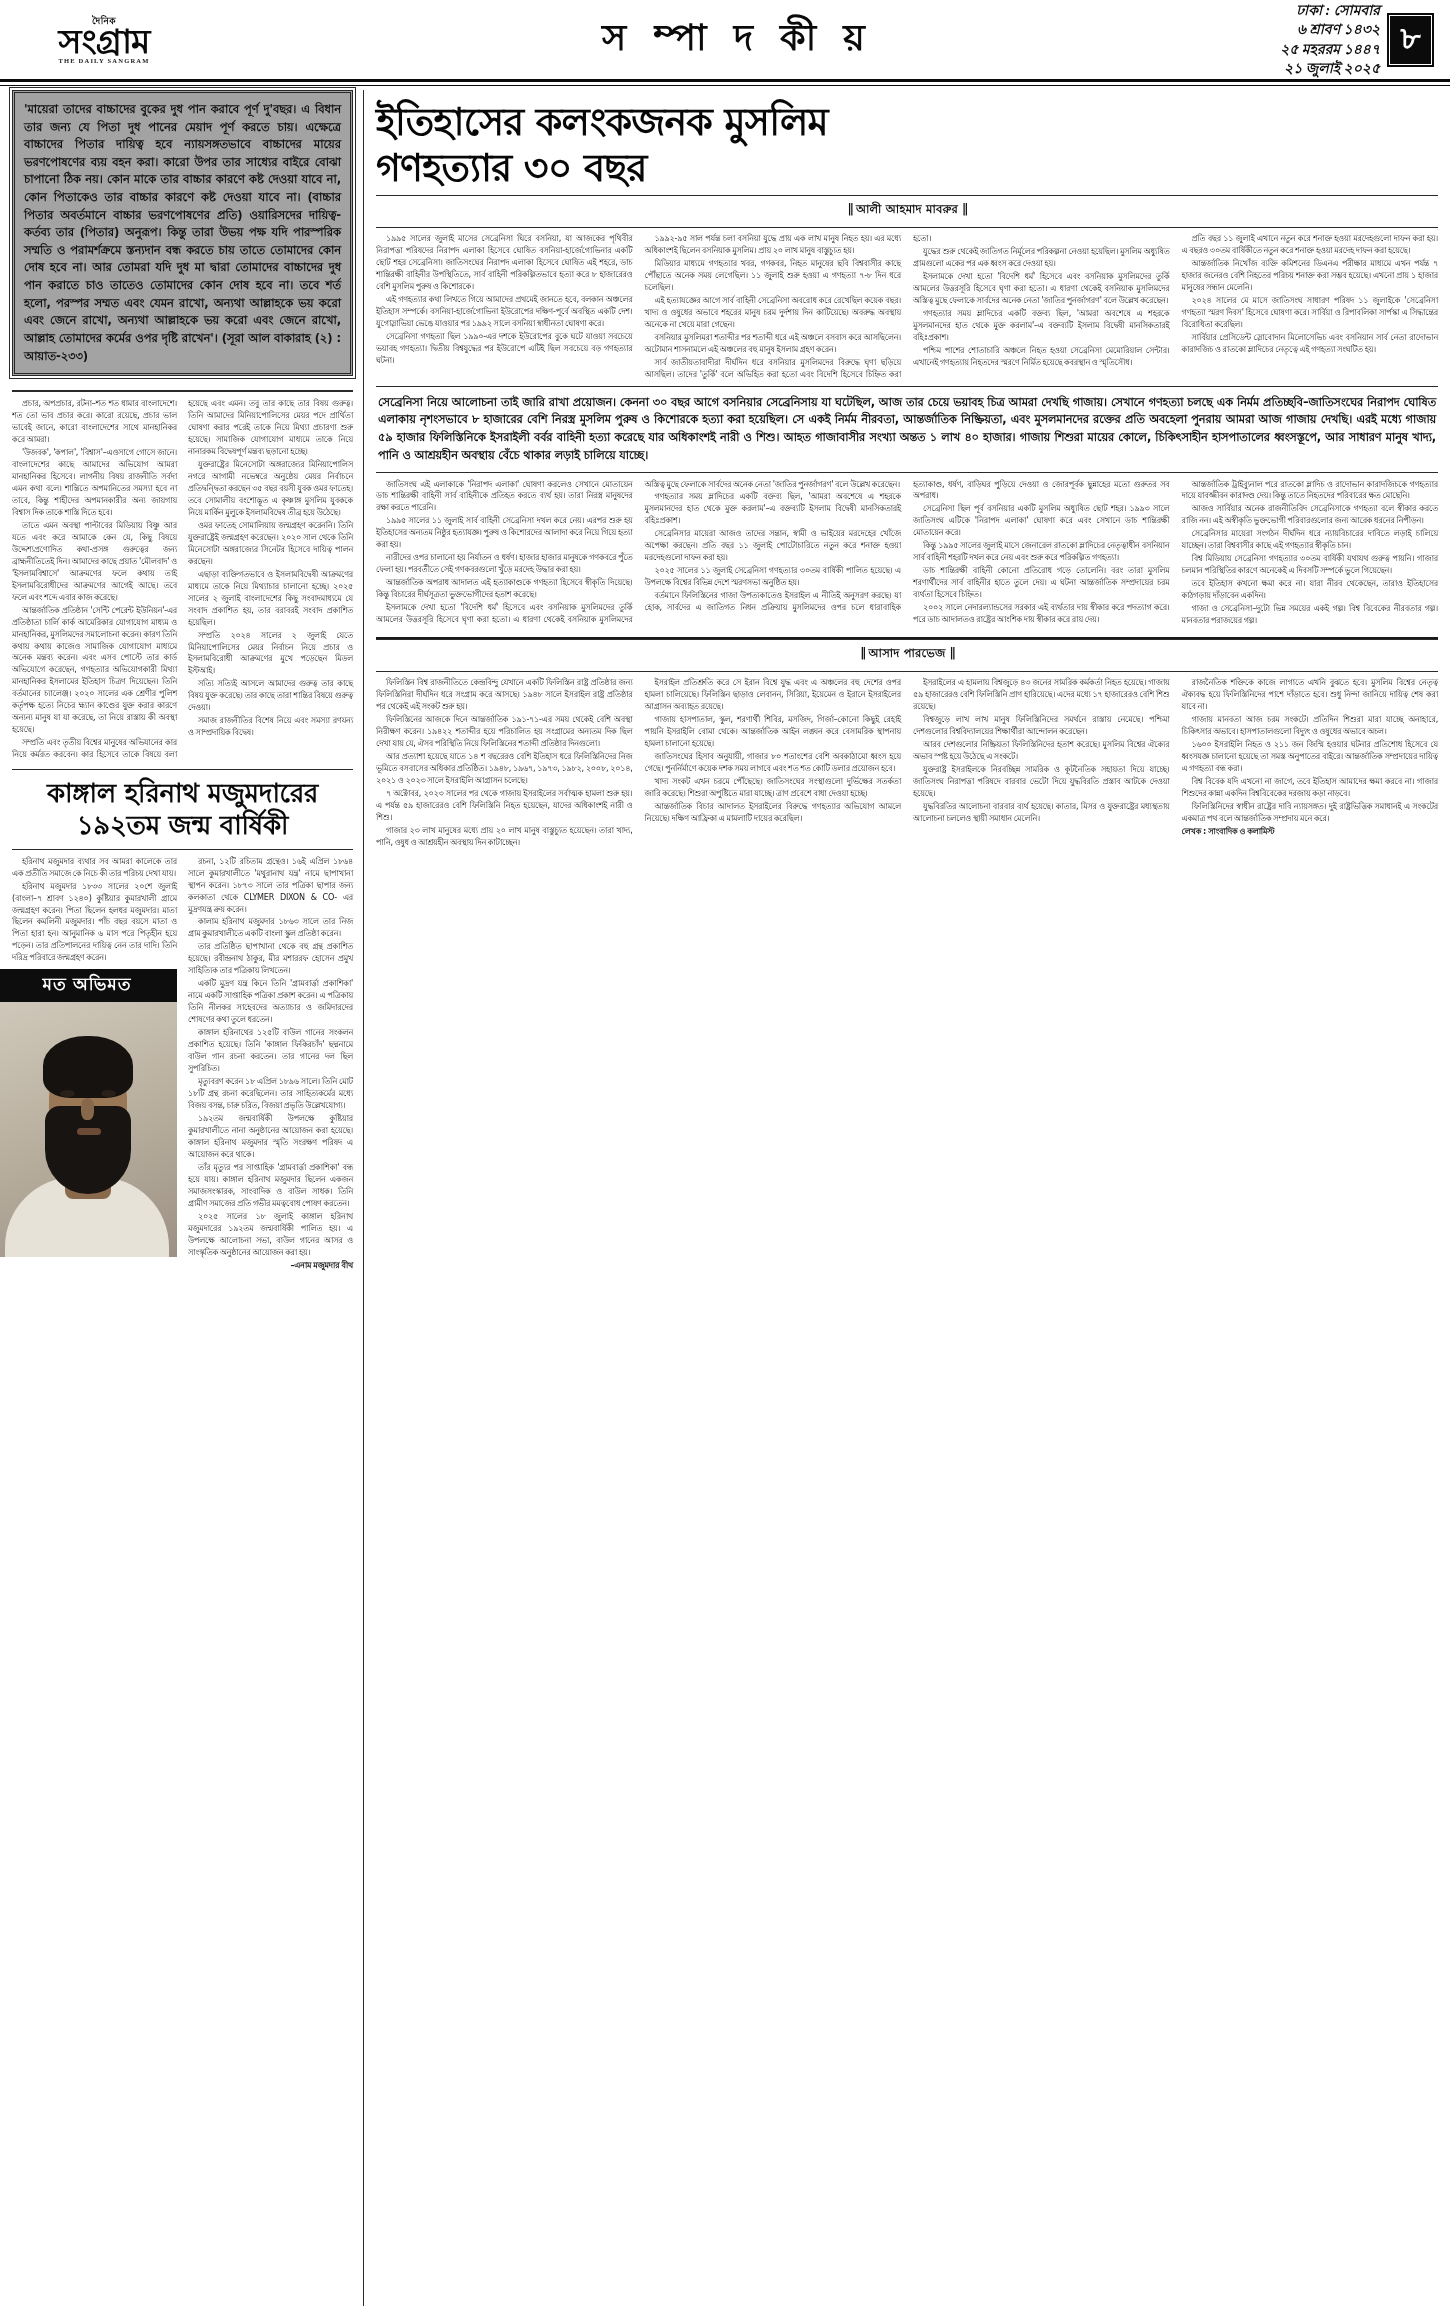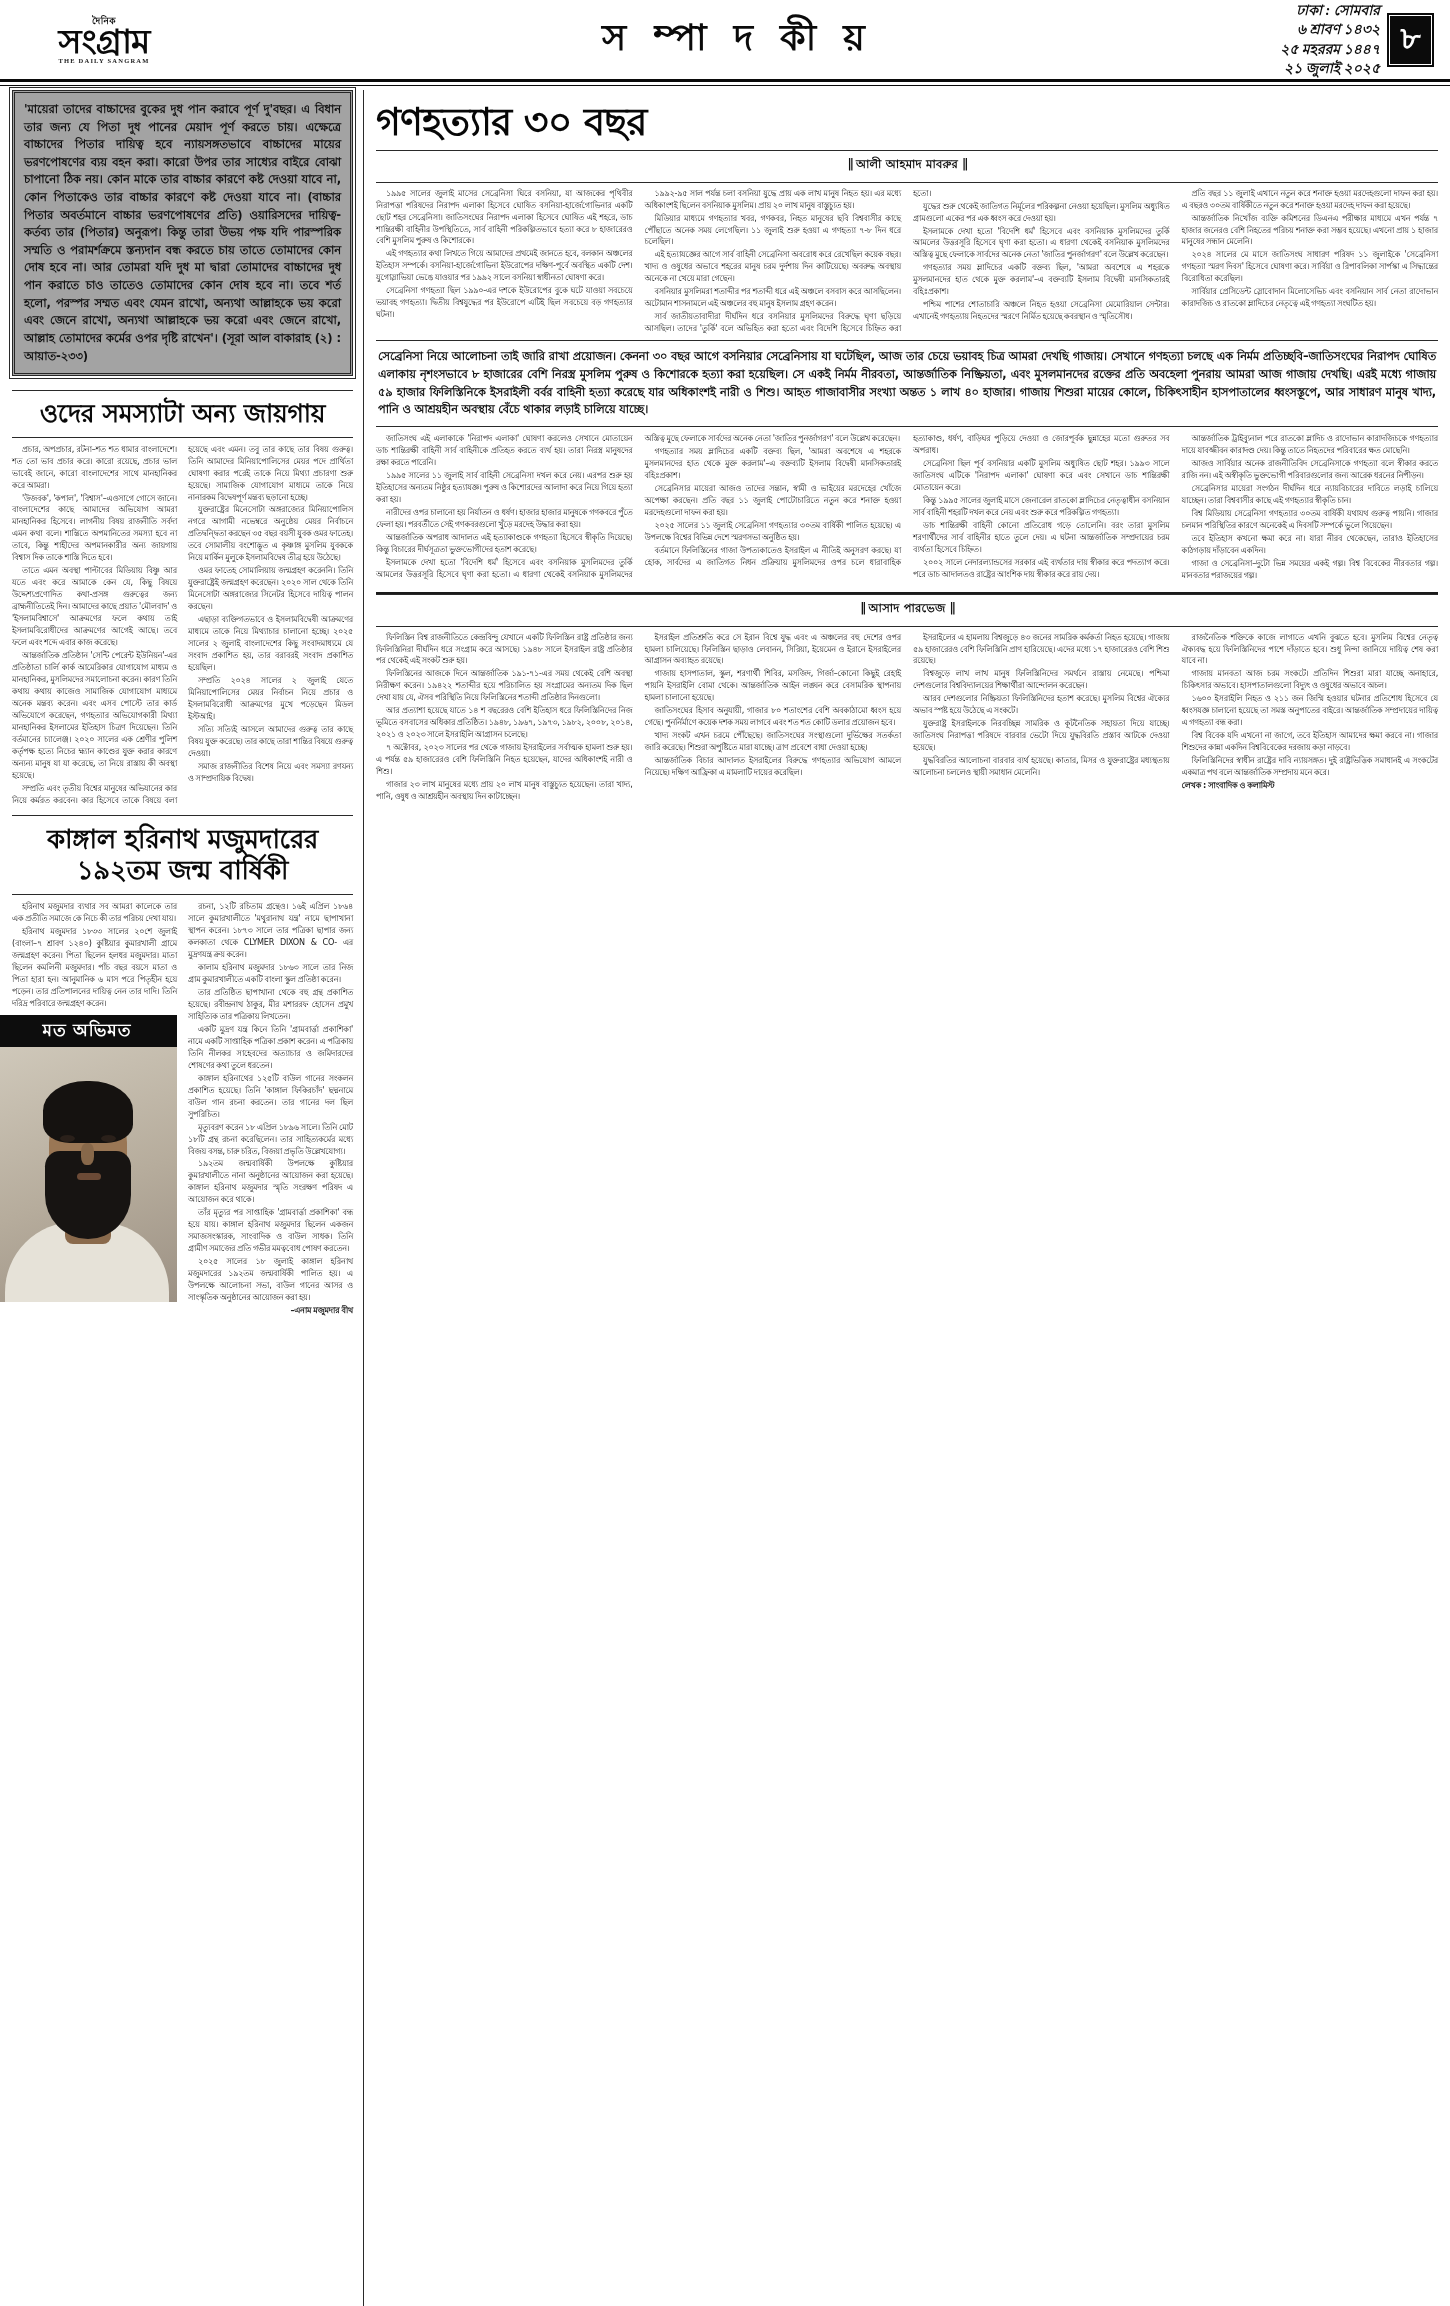--- a/index.html
+++ b/index.html
@@ -306,21 +306,20 @@
 <div id="page-body">
 
   <div id="left-col">
 
     <div class="quran-box">
       <div class="quran-text">'মায়েরা তাদের বাচ্চাদের বুকের দুধ পান করাবে পূর্ণ দু'বছর। এ বিধান তার জন্য যে পিতা দুধ পানের মেয়াদ পূর্ণ করতে চায়। এক্ষেত্রে বাচ্চাদের পিতার দায়িত্ব হবে ন্যায়সঙ্গতভাবে বাচ্চাদের মায়ের ভরণপোষণের ব্যয় বহন করা। কারো উপর তার সাধ্যের বাইরে বোঝা চাপানো ঠিক নয়। কোন মাকে তার বাচ্চার কারণে কষ্ট দেওয়া যাবে না, কোন পিতাকেও তার বাচ্চার কারণে কষ্ট দেওয়া যাবে না। (বাচ্চার পিতার অবর্তমানে বাচ্চার ভরণপোষণের প্রতি) ওয়ারিসদের দায়িত্ব-কর্তব্য তার (পিতার) অনুরূপ। কিন্তু তারা উভয় পক্ষ যদি পারস্পরিক সম্মতি ও পরামর্শক্রমে স্তন্যদান বন্ধ করতে চায় তাতে তোমাদের কোন দোষ হবে না। আর তোমরা যদি দুধ মা দ্বারা তোমাদের বাচ্চাদের দুধ পান করাতে চাও তাতেও তোমাদের কোন দোষ হবে না। তবে শর্ত হলো, পরস্পর সম্মত এবং যেমন রাখো, অন্যথা আল্লাহকে ভয় করো এবং জেনে রাখো, অন্যথা আল্লাহকে ভয় করো এবং জেনে রাখো, আল্লাহ তোমাদের কর্মের ওপর দৃষ্টি রাখেন'। (সূরা আল বাকারাহ (২) : আয়াত-২৩৩)</div>
     </div>
 
     <div class="article-block">
       <div class="hl-rule-top"></div>
-      <div class="left-headline">ওদের সমস্যাটা অন্য জায়গায়</div>
       <div class="rule-below-hl"></div>
       <div class="col2 body-text">
         <p>প্রচার, অপপ্রচার, রটনা–শত শত ধামার বাংলাদেশে। শত তো ভাব প্রচার করে। কারো রয়েছে, প্রচার ভাল ভাবেই জানে, কারো বাংলাদেশের সাথে মানহানিকর করে আমরা।</p>
         <p>'উজবক', 'কপাল', 'বিশ্বাস'–এওসাগে গোসে জানে। বাংলাদেশের কাছে আমাদের অভিযোগ আমরা মানহানিকর হিসেবে। লাগনীয় বিষয় রাজনীতি সর্বদা এমন কথা বলে। শান্তিতে অপমানিতের সমস্যা হবে না তাবে, কিন্তু শাহীদের অপমানকারীর অন্য জায়গায় বিশ্বাস দিক তাকে শাস্তি দিতে হবে।</p>
         <p>তাতে এমন অবস্থা পাল্টাবের মিডিয়ায় বিষ্ণু আর যতে এবং করে আমাকে কেন যে, কিছু বিষয়ে উদ্দেশ্যপ্রণোদিত কথা-প্রসঙ্গ গুরুত্বের জন্য ব্রাহ্মনীতিতেই দিন। আমাদের কাছে প্রয়াত 'মৌলবাদ' ও 'ইসলামবিশ্বাসে' আক্রমণের ফলে কথায় তাই ইসলামবিরোধীদের আক্রমণের আগেই আছে। তবে ফলে এবং শব্দে এবার কাজ করেছে।</p>
         <p>আন্তর্জাতিক প্রতিষ্ঠান 'সেন্টি পেরেন্ট ইউনিয়ন'-এর প্রতিষ্ঠাতা চার্লি কার্ক আমেরিকার যোগাযোগ মাধ্যম ও মানহানিকর, মুসলিমদের সমালোচনা করেন। কারণ তিনি কথায় কথায় কাজেও সামাজিক যোগাযোগ মাধ্যমে অনেক মন্তব্য করেন। এবং এসব পোস্টে তার কার্ড অভিযোগে করেছেন, গণহত্যার অভিযোগকারী মিথ্যা মানহানিকর ইসলামের ইতিহাস চিত্রণ দিয়েছেন। তিনি বর্তমানের চ্যালেঞ্জ। ২০২০ সালের এক শ্রেণীর পুলিশ কর্তৃপক্ষ হত্যে নিচের হ্ম্যান কাণ্ডের যুক্ত করার কারণে অন্যন্য মানুষ যা যা করেছে, তা নিয়ে রাস্তায় কী অবস্থা হয়েছে।</p>
         <p>সম্প্রতি এবং তৃতীয় বিশ্বের মানুষের অভিযানের কার নিয়ে কর্মরত করবেন। কার হিসেবে তাকে বিষয়ে বলা হয়েছে এবং এমন। তবু তার কাছে তার বিষয় গুরুত্ব। তিনি আমাদের মিনিয়াপোলিসের মেয়র পদে প্রার্থিতা ঘোষণা করার পরেই তাকে নিয়ে মিথ্যা প্রচারণা শুরু হয়েছে। সামাজিক যোগাযোগ মাধ্যমে তাকে নিয়ে নানারকম বিদ্বেষপূর্ণ মন্তব্য ছড়ানো হচ্ছে।</p>
         <p>যুক্তরাষ্ট্রের মিনেসোটা অঙ্গরাজ্যের মিনিয়াপোলিস নগরে আগামী নভেম্বরে অনুষ্ঠেয় মেয়র নির্বাচনে প্রতিদ্বন্দ্বিতা করছেন ৩৫ বছর বয়সী যুবক ওমর ফাতেহ। তবে সোমালীয় বংশোদ্ভূত এ কৃষ্ণাঙ্গ মুসলিম যুবককে নিয়ে মার্কিন মুলুকে ইসলামবিদ্বেষ তীব্র হয়ে উঠেছে।</p>
         <p>ওমর ফাতেহ সোমালিয়ায় জন্মগ্রহণ করেননি। তিনি যুক্তরাষ্ট্রেই জন্মগ্রহণ করেছেন। ২০২০ সাল থেকে তিনি মিনেসোটা অঙ্গরাজ্যের সিনেটর হিসেবে দায়িত্ব পালন করছেন।</p>
         <p>এছাড়া ব্যক্তিগতভাবে ও ইসলামবিদ্বেষী আক্রমণের মাধ্যমে তাকে নিয়ে মিথ্যাচার চালানো হচ্ছে। ২০২৫ সালের ২ জুলাই বাংলাদেশের কিছু সংবাদমাধ্যমে যে সংবাদ প্রকাশিত হয়, তার বরাবরই সংবাদ প্রকাশিত হয়েছিল।</p>
@@ -370,20 +369,21 @@
         <p class="noindent" style="text-align:right;font-weight:bold;">–এনাম মজুমদার বীথ</p>
       </div>
     </div>
 
   </div>
 
   <div id="right-area">
 
     <div class="article-block">
       <div class="main-headline">
+        <div>ইতিহাসের কলংকজনক মুসলিম</div>
         <div>গণহত্যার ৩০ বছর</div>
       </div>
       <div class="article-rule"></div>
       <div class="byline">
         <span class="bar">||</span><span>আলী আহমাদ মাবরুর</span><span class="bar">||</span>
       </div>
       <div class="article-rule"></div>
 
       <div class="col4 body-text" style="margin-top:5px;">
         <p>১৯৯৫ সালের জুলাই মাসের সেব্রেনিসা ঘিরে বসনিয়া, যা আজকের পৃথিবীর নিরাপত্তা পরিষদের নিরাপদ এলাকা হিসেবে ঘোষিত বসনিয়া-হার্জেগোভিনার একটি ছোট শহর সেব্রেনিসা। জাতিসংঘের নিরাপদ এলাকা হিসেবে ঘোষিত এই শহরে, ডাচ শান্তিরক্ষী বাহিনীর উপস্থিতিতে, সার্ব বাহিনী পরিকল্পিতভাবে হত্যা করে ৮ হাজারেরও বেশি মুসলিম পুরুষ ও কিশোরকে।</p>

